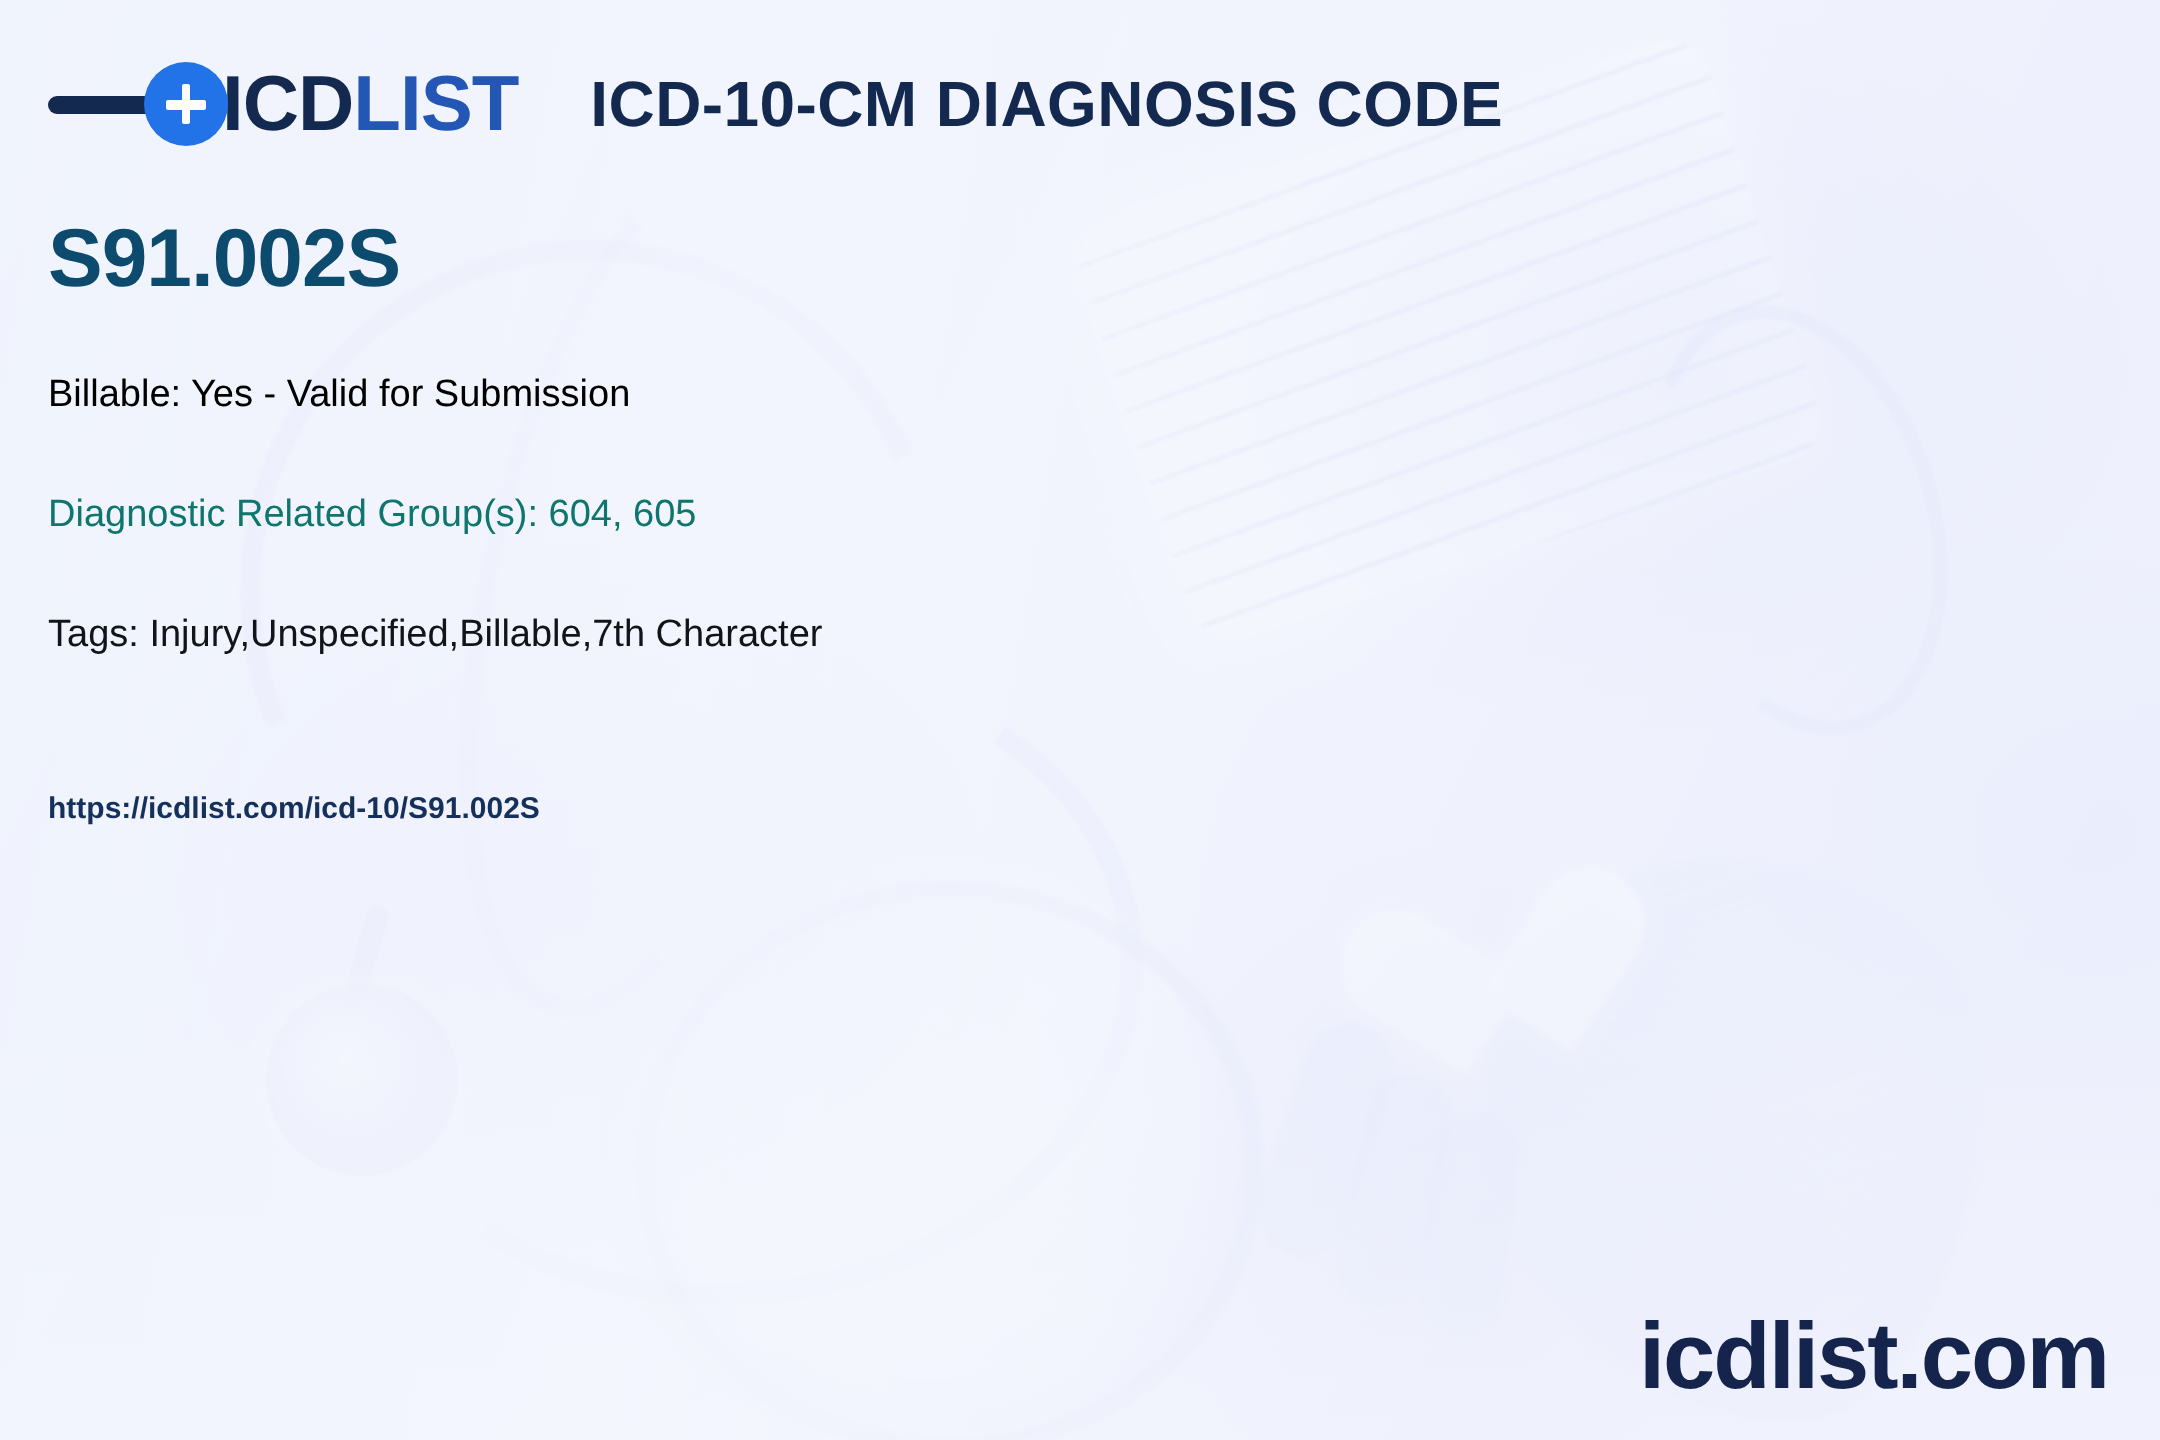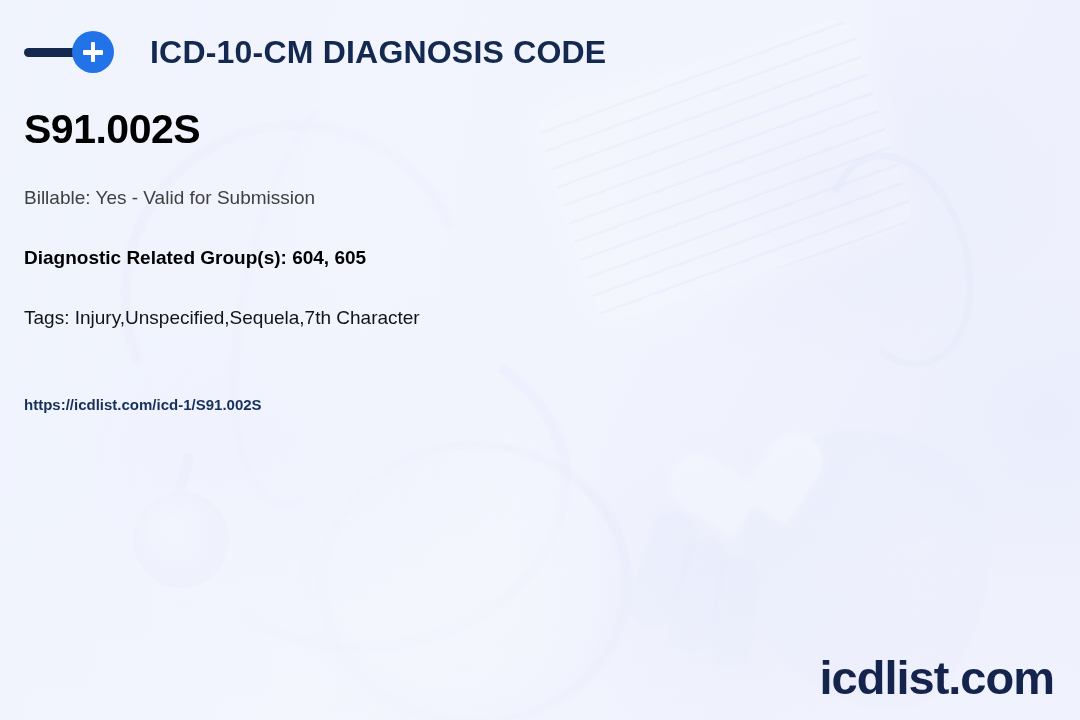--- a/index.html
+++ b/index.html
@@ -290,43 +290,43 @@
   
   .content {
     position: absolute;
     left: 24px;
     top: 108px;
     width: 1000px;
   }
   .code {
     font-size: 41px;
     font-weight: 700;
-    color: #000000;
+    color: #0c4a6e;
     letter-spacing: -0.5px;
     line-height: 1.06;
     margin: 0;
   }
   .description {
     font-size: 21px;
     font-weight: 700;
     color: #111418;
     margin: 8px 0 0 0;
     line-height: 1.2;
   }
   .billable {
     font-size: 19px;
     font-weight: 400;
-    color: #404040;
+    color: #000000;
     margin: 36px 0 16px 0;
     line-height: 1.2;
   }
   .drg {
     font-size: 19px;
-    font-weight: 700;
-    color: #000000;
+    font-weight: 400;
+    color: #0f766e;
     margin: 37px 0 0 0;
     line-height: 1.2;
   }
   .tags {
     font-size: 19px;
     font-weight: 400;
     color: #111418;
     margin: 37px 0 0 0;
     line-height: 1.2;
   }
@@ -372,27 +372,28 @@
     <div class="heart"></div>
   </div>
   <div class="bg-layer bg-tintA"></div>
   <div class="bg-layer bg-sheen"></div>
   <div class="bg-layer bg-veil"></div>
 
   <div class="header">
     <div class="logo">
       <span class="logo-dash"></span>
       <span class="logo-plus"></span>
+      <span class="logo-word"><span class="logo-icd">ICD</span><span class="logo-list">LIST</span></span>
     </div>
     <div class="header-title">ICD-10-CM DIAGNOSIS CODE</div>
   </div>
 
   <div class="content">
     <div class="code">S91.002S</div>
     <div class="billable">Billable: Yes - Valid for Submission</div>
     <div class="drg">Diagnostic Related Group(s): 604, 605</div>
-    <div class="tags">Tags: Injury,Unspecified,Sequela,7th Character</div>
-    <div class="url">https://icdlist.com/icd-1/S91.002S</div>
+    <div class="tags">Tags: Injury,Unspecified,Billable,7th Character</div>
+    <div class="url">https://icdlist.com/icd-10/S91.002S</div>
   </div>
 
   <div class="footer-brand">icdlist.com</div>
 
 </div>
 
 </body></html>

